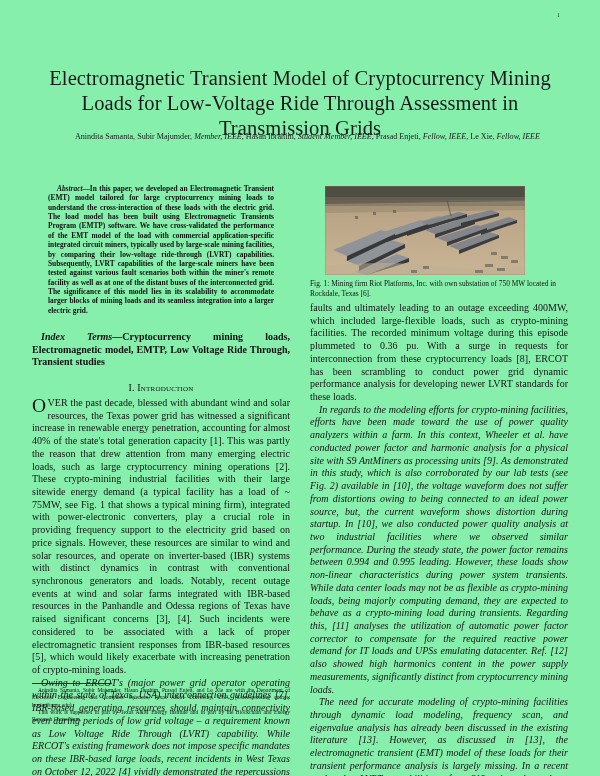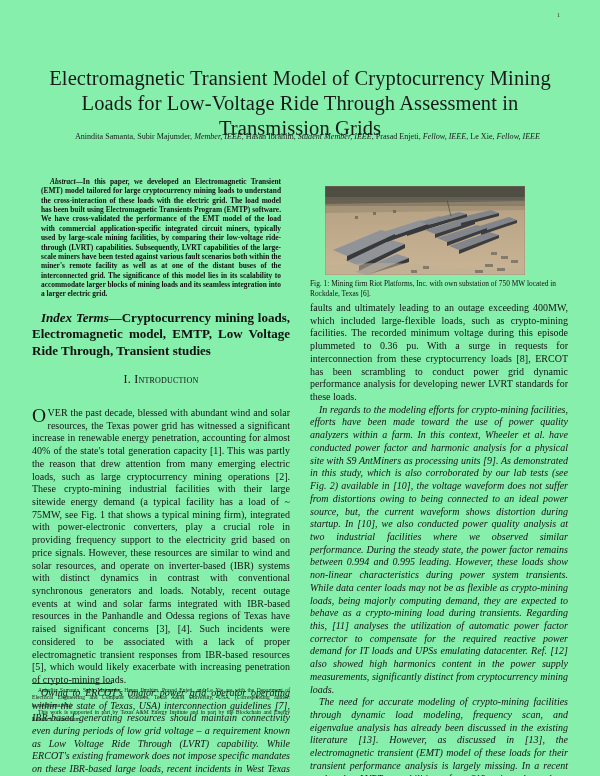--- a/index.html
+++ b/index.html
@@ -67,40 +67,40 @@
     line-height: 1.272;
     color: #131313;
     hyphens: none;
   }
   p.indent { text-indent: 9px; font-style: italic; }
   .abs {
     font-weight: bold;
     font-size: 7.4px;
     line-height: 1.265;
     text-align: justify;
-    margin: 9px;
+    margin: 16px;
     text-indent: 9px;
     color: #0f0f0f;
   }
   .abs-lead { font-style: italic; font-weight: bold; }
   .idx {
     font-weight: bold;
-    font-size: 13px;
+    font-size: 10px;
     line-height: 1.265;
     text-align: justify;
     margin: 11px 0 0 0;
     text-indent: 9px;
     color: #0f0f0f;
   }
   .idx-lead { font-style: italic; font-weight: bold; }
 
   .sec-head {
-    margin: 13px 0 20px 0;
+    margin: 13px 0 4px 0;
     text-align: center;
-    font-size: 12px;
+    font-size: 10px;
     font-variant: small-caps;
     letter-spacing: 0.2px;
     color: #111;
   }
 
   .dropcap-para {
     margin: 0;
     text-align: justify;
     font-size: 10px;
     line-height: 1.272;

